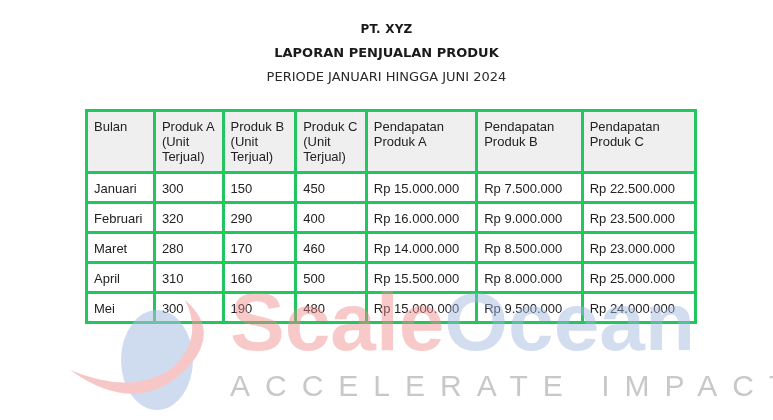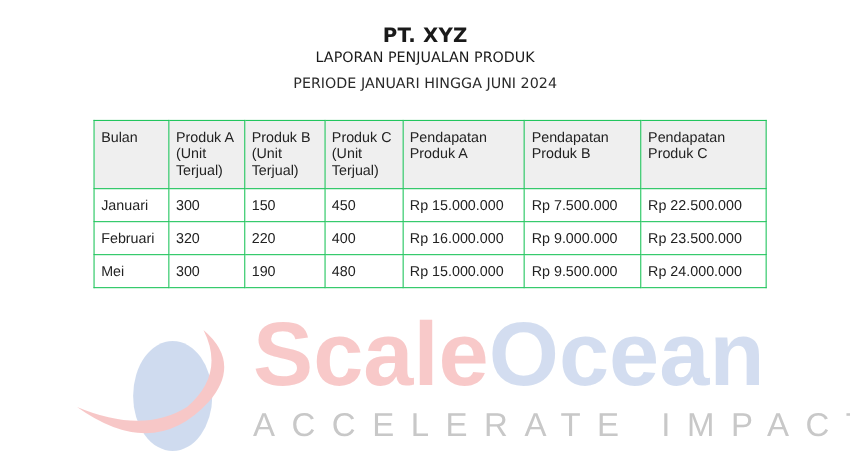--- a/index.html
+++ b/index.html
@@ -1,23 +1,23 @@
 <!DOCTYPE html>
 <html><head>
 <meta charset="utf-8">
 <style>
   * { box-sizing: border-box; margin: 0; padding: 0; }
   html, body { width: 773px; height: 420px; background: #ffffff; overflow: hidden; }
   body { position: relative; font-family: "Liberation Sans", sans-serif; color: #1a1a1a; }
   .title { position: absolute; left: 0; width: 773px; text-align: center; }
-  .t1 { top: 22px; font-family: "DejaVu Sans", sans-serif; font-weight: bold; font-size: 18px; letter-spacing: 0.2px; }
-  .t2 { top: 45px; font-family: "DejaVu Sans", sans-serif; font-weight: normal; font-size: 13px; }
+  .t1 { top: 22px; font-family: "DejaVu Sans", sans-serif; font-weight: bold; font-size: 12px; letter-spacing: 0.2px; }
+  .t2 { top: 45px; font-family: "DejaVu Sans", sans-serif; font-weight: bold; font-size: 13px; }
   .t3 { top: 69px; font-family: "DejaVu Sans", sans-serif; font-size: 13px; color: #2a2a2a; text-align: center; }
   table { position: absolute; left: 85px; top: 109px; border-collapse: collapse; width: 612px; z-index: 1; }
-  th, td { border: 1px solid #22c55e; font-size: 13px; text-align: left; vertical-align: top; color: #222; font-weight: normal; }
+  th, td { border: 3px solid #22c55e; font-size: 13px; text-align: left; vertical-align: top; color: #222; font-weight: normal; }
   th { background: #efefef; height: 62px; padding: 7px 6px 0 6px; line-height: 15px; }
   td { height: 30px; padding: 7px 6px 0 6px; background: transparent; }
   .watermark { position: absolute; left: 0; top: 0; width: 773px; height: 420px; pointer-events: none; z-index: 2; }
 </style>
 </head>
 <body>
 
 <div class="title t1">PT. XYZ</div>
 <div class="title t2">LAPORAN PENJUALAN PRODUK</div>
 <div class="title t3">PERIODE JANUARI HINGGA JUNI 2024</div>
@@ -49,25 +49,43 @@
       <td>300</td>
       <td>150</td>
       <td>450</td>
       <td>Rp 15.000.000</td>
       <td>Rp 7.500.000</td>
       <td>Rp 22.500.000</td>
     </tr>
     <tr>
       <td>Februari</td>
       <td>320</td>
-      <td>220</td>
+      <td>290</td>
       <td>400</td>
       <td>Rp 16.000.000</td>
       <td>Rp 9.000.000</td>
       <td>Rp 23.500.000</td>
+    </tr>
+    <tr>
+      <td>Maret</td>
+      <td>280</td>
+      <td>170</td>
+      <td>460</td>
+      <td>Rp 14.000.000</td>
+      <td>Rp 8.500.000</td>
+      <td>Rp 23.000.000</td>
+    </tr>
+    <tr>
+      <td>April</td>
+      <td>310</td>
+      <td>160</td>
+      <td>500</td>
+      <td>Rp 15.500.000</td>
+      <td>Rp 8.000.000</td>
+      <td>Rp 25.000.000</td>
     </tr>
     <tr>
       <td>Mei</td>
       <td>300</td>
       <td>190</td>
       <td>480</td>
       <td>Rp 15.000.000</td>
       <td>Rp 9.500.000</td>
       <td>Rp 24.000.000</td>
     </tr>

